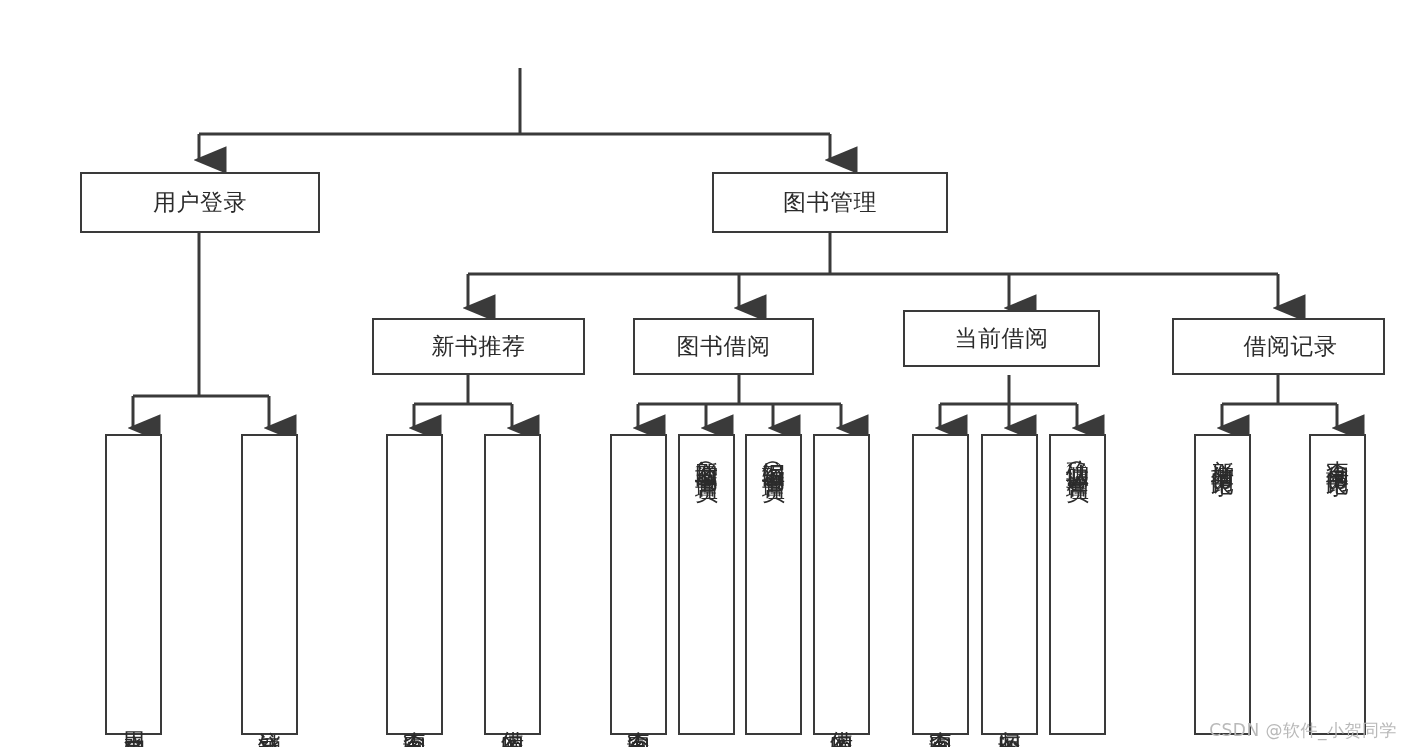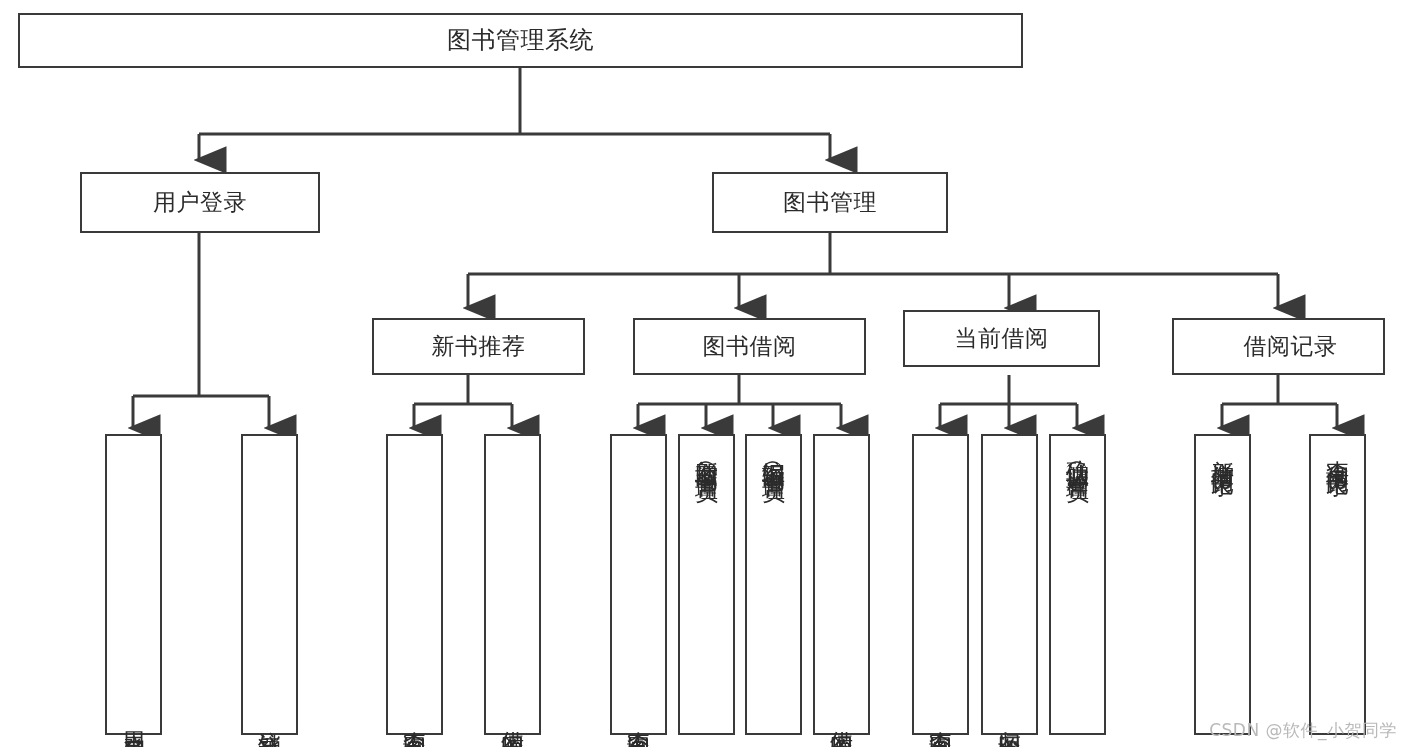--- a/index.html
+++ b/index.html
@@ -131,37 +131,34 @@
       <path d="M 1009 404 L 1009 428" marker-end="url(#arrow)"></path>
       <path d="M 1077 404 L 1077 428" marker-end="url(#arrow)"></path>
 
       <path d="M 1278 375 L 1278 404"></path>
       <path d="M 1222 404 L 1337 404"></path>
       <path d="M 1222 404 L 1222 428" marker-end="url(#arrow)"></path>
       <path d="M 1337 404 L 1337 428" marker-end="url(#arrow)"></path>
     </g>
   </svg>
 
-  <div class="node horiz root" style="left:18px; top:13px; width:1005px; height:55px;">
-    <span class="node-label">图书管理系统</span>
-  </div>
 
   <div class="node horiz" style="left:80px; top:172px; width:240px; height:61px;">
     <span class="node-label">用户登录</span>
   </div>
 
   <div class="node horiz" style="left:712px; top:172px; width:236px; height:61px;">
     <span class="node-label">图书管理</span>
   </div>
 
   <div class="node horiz" style="left:372px; top:318px; width:213px; height:57px;">
     <span class="node-label">新书推荐</span>
   </div>
 
-  <div class="node horiz" style="left:633px; top:318px; width:233px; height:57px;">
+  <div class="node horiz" style="left:633px; top:318px; width:181px; height:57px;">
     <span class="node-label">图书借阅</span>
   </div>
 
   <div class="node horiz" style="left:903px; top:310px; width:197px; height:57px;">
     <span class="node-label">当前借阅</span>
   </div>
 
   <div class="node horiz" style="left:1172px; top:318px; width:213px; height:57px;padding-left:24px;">
     <span class="node-label">借阅记录</span>
   </div>

